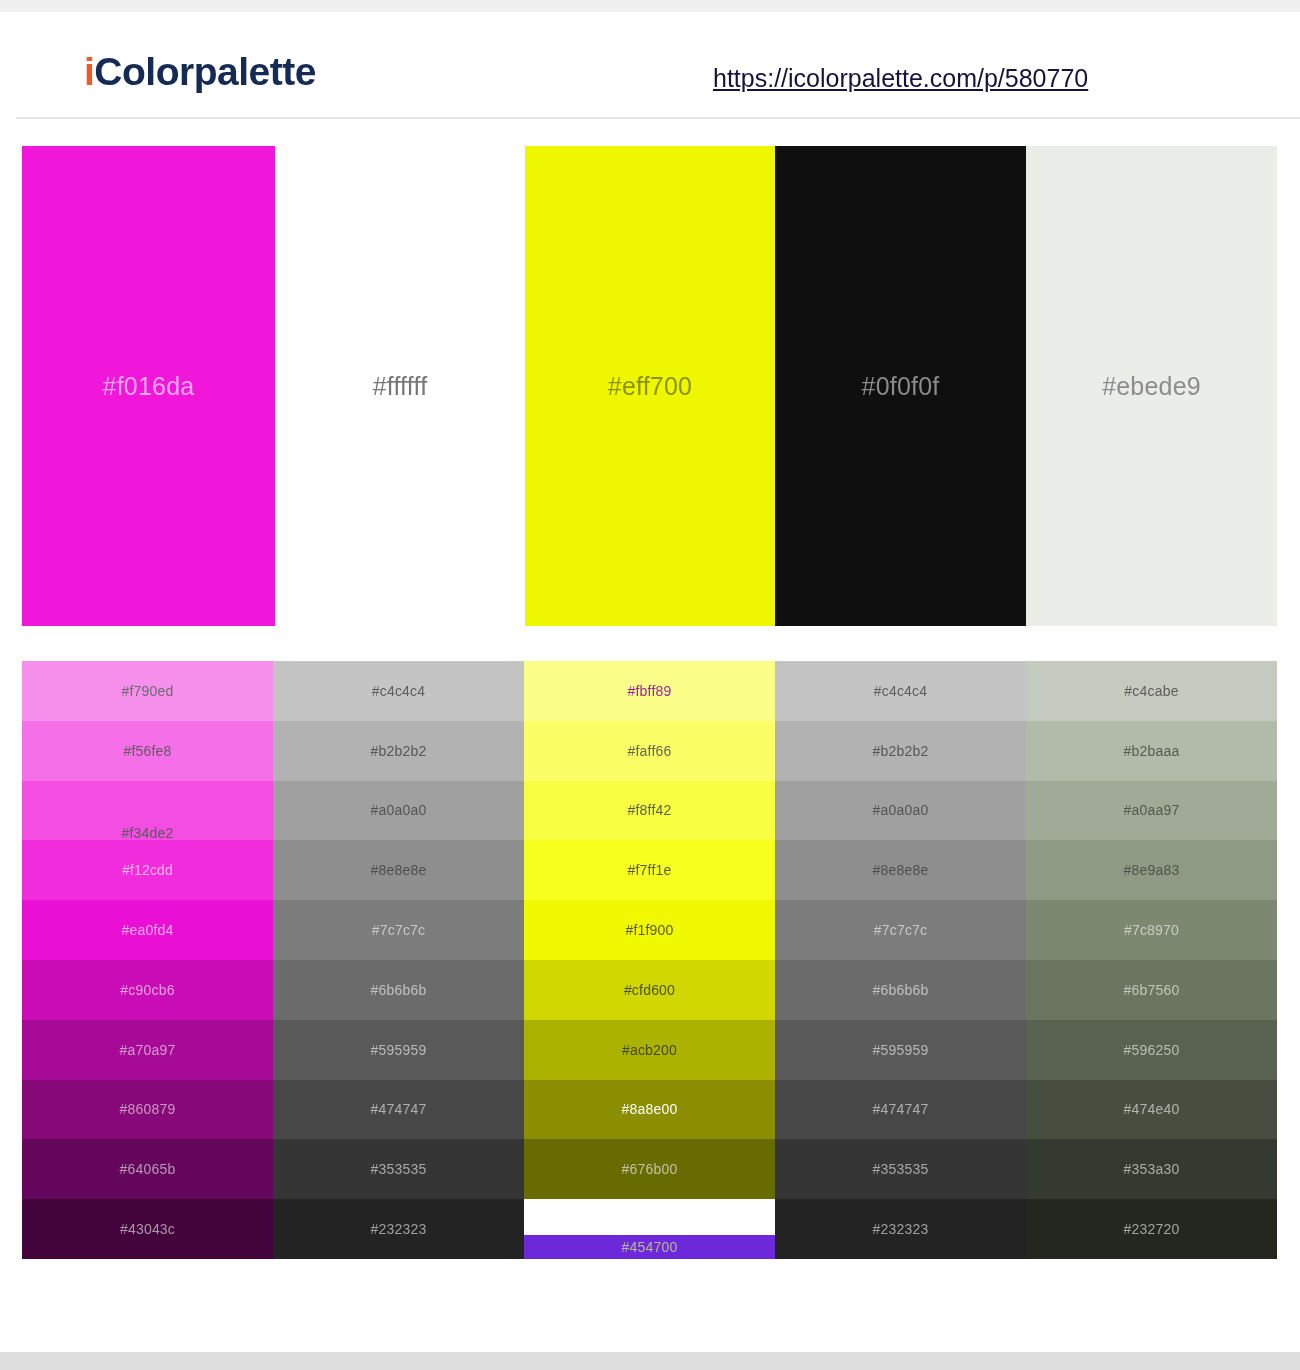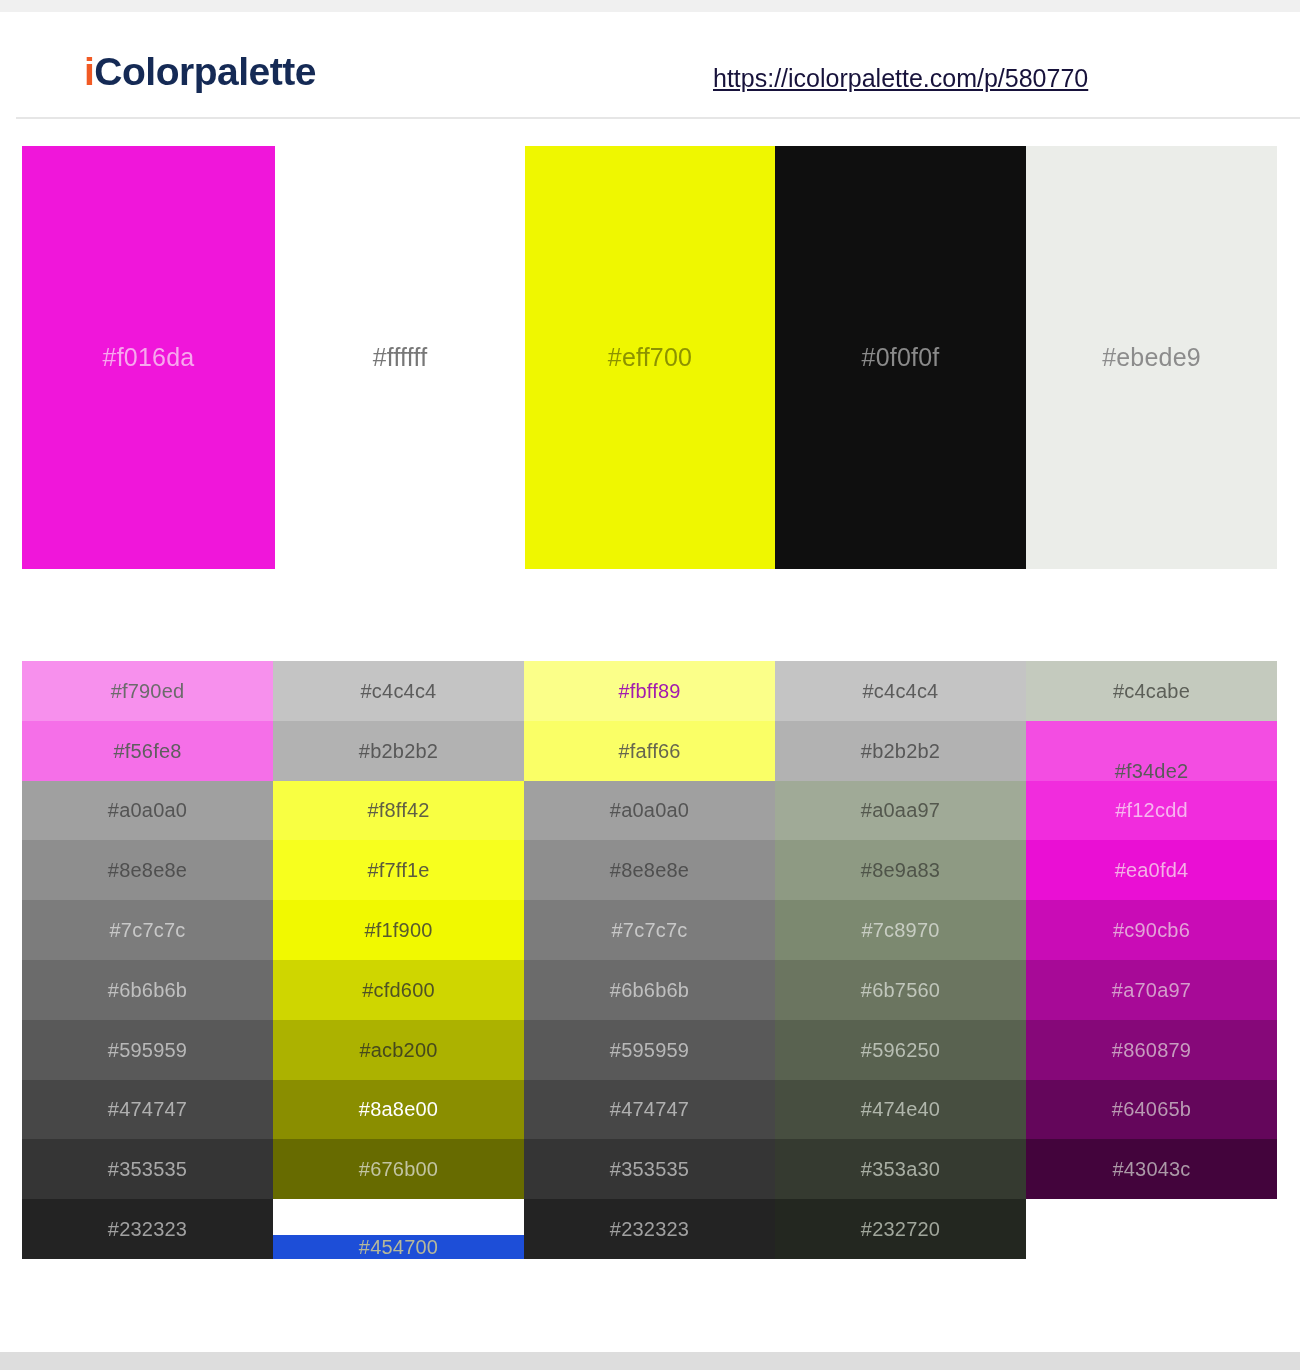--- a/index.html
+++ b/index.html
@@ -67,21 +67,21 @@
   .main-swatches {
     position: absolute;
     left: 22px;
     top: 146px;
     width: 1255px;
     height: 447px;
   }
   .main-swatch {
     position: absolute;
     top: 0;
-    height: 423px;
+    height: 480px;
     display: flex;
     align-items: center;
     justify-content: center;
   }
   .main-swatch .swatch-label {
     font-size: 25px;
     line-height: 1;
     letter-spacing: 0.2px;
     user-select: none;
   }
@@ -94,21 +94,21 @@
     width: 1255px;
     height: 598px;
     display: grid;
     grid-template-columns: repeat(5, 1fr);
     grid-auto-rows: 59.8px;
   }
   .shade-cell {
     display: flex;
     align-items: center;
     justify-content: center;
-    font-size: 20px;
+    font-size: 14px;
     line-height: 1;
     letter-spacing: 0.2px;
     user-select: none;
   }
 
   
   .footer-bar {
     position: absolute;
     left: 0;
     top: 1352px;
@@ -168,20 +168,23 @@
     </div>
     <div class="shade-cell" style="background: rgb(178, 178, 178);">
       <span style="color: rgb(88, 88, 88);">#b2b2b2</span>
     </div>
     <div class="shade-cell" style="background: rgb(250, 255, 102);">
       <span style="color: rgb(102, 102, 79);">#faff66</span>
     </div>
     <div class="shade-cell" style="background: rgb(178, 178, 178);">
       <span style="color: rgb(88, 88, 88);">#b2b2b2</span>
     </div>
+    <div class="shade-cell" style="background: rgb(178, 186, 170);">
+      <span style="color: rgb(88, 92, 82);">#b2baaa</span>
+    </div>
     <div class="shade-cell" style="background: rgb(243, 77, 226); align-items: flex-end;">
       <span style="color: rgb(90, 90, 90);">#f34de2</span>
     </div>
     <div class="shade-cell" style="background: rgb(160, 160, 160);">
       <span style="color: rgb(84, 84, 84);">#a0a0a0</span>
     </div>
     <div class="shade-cell" style="background: rgb(248, 255, 66);">
       <span style="color: rgb(96, 96, 70);">#f8ff42</span>
     </div>
     <div class="shade-cell" style="background: rgb(160, 160, 160);">
@@ -279,21 +282,21 @@
     </div>
     <div class="shade-cell" style="background: rgb(53, 58, 48);">
       <span style="color: rgb(168, 174, 163);">#353a30</span>
     </div>
     <div class="shade-cell" style="background: rgb(67, 4, 60);">
       <span style="color: rgb(171, 153, 167);">#43043c</span>
     </div>
     <div class="shade-cell" style="background: rgb(35, 35, 35);">
       <span style="color: rgb(160, 160, 160);">#232323</span>
     </div>
-    <div class="shade-cell" style="background: #1d4ed8; margin-top: 36px;">
+    <div class="shade-cell" style="background: #6d28d9; margin-top: 36px;">
       <span style="color: rgb(182, 184, 154);">#454700</span>
     </div>
     <div class="shade-cell" style="background: rgb(35, 35, 35);">
       <span style="color: rgb(160, 160, 160);">#232323</span>
     </div>
     <div class="shade-cell" style="background: rgb(35, 39, 32);">
       <span style="color: rgb(160, 166, 155);">#232720</span>
     </div>
   </div>
 

